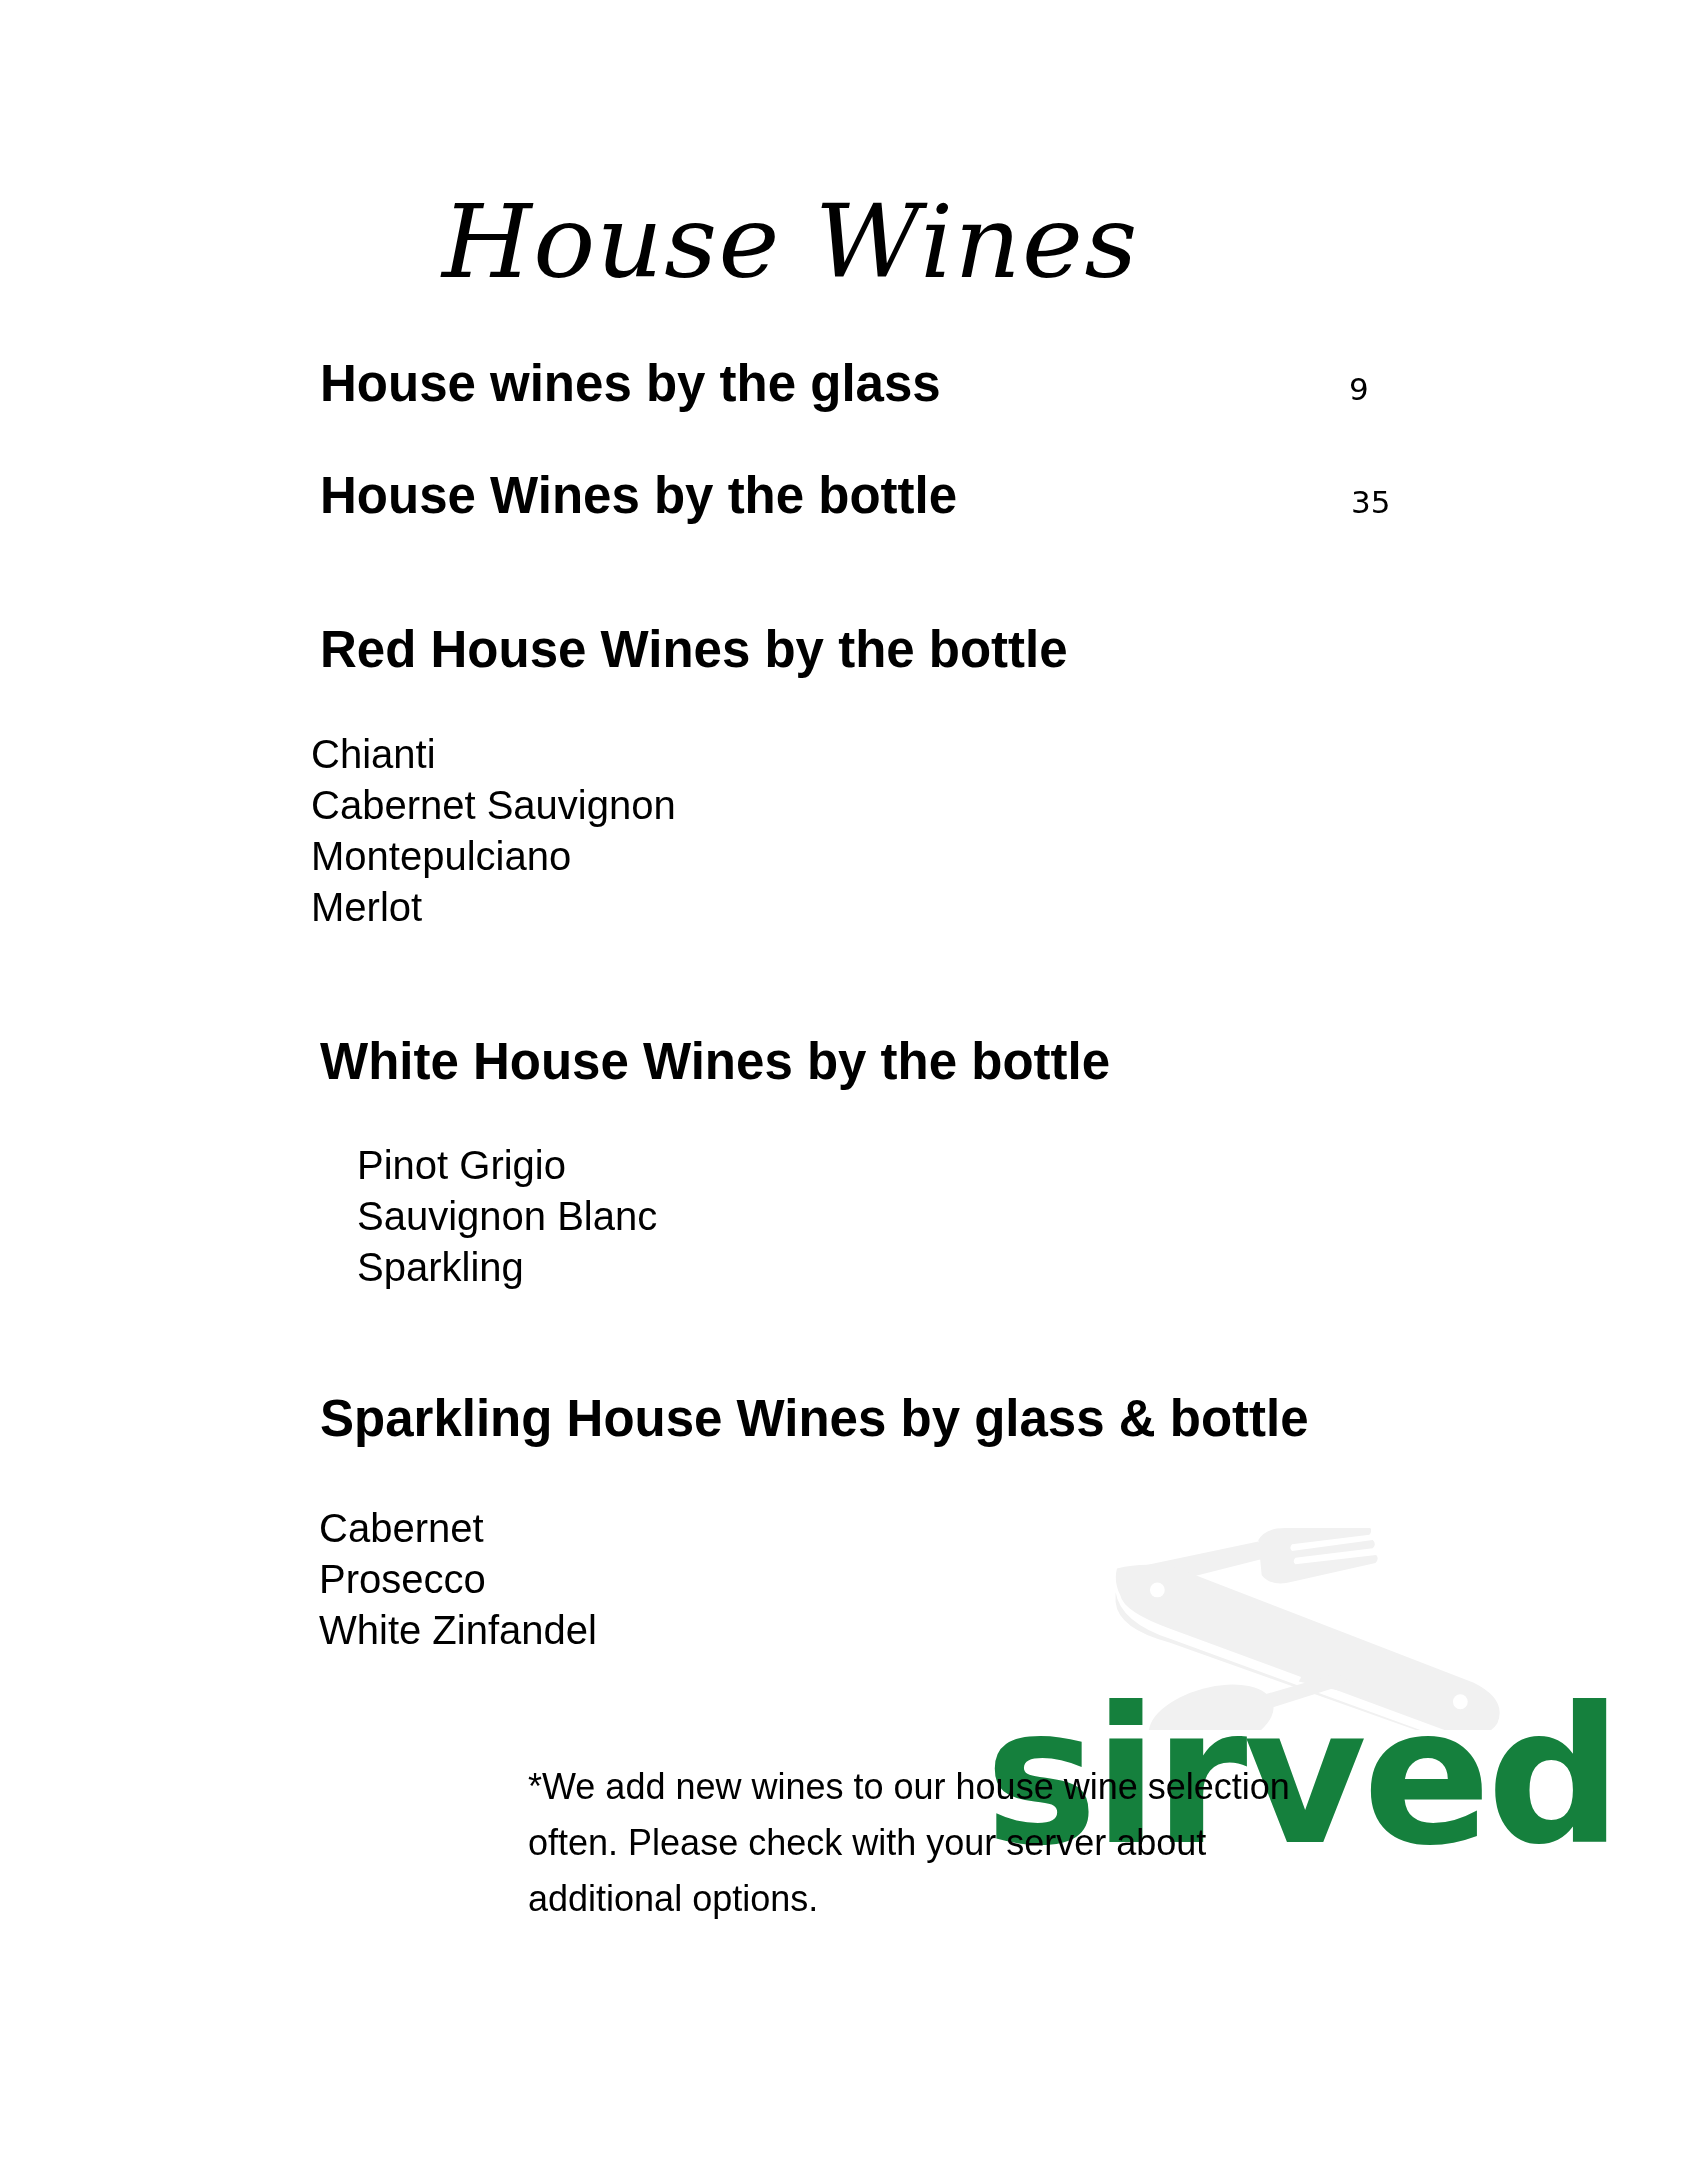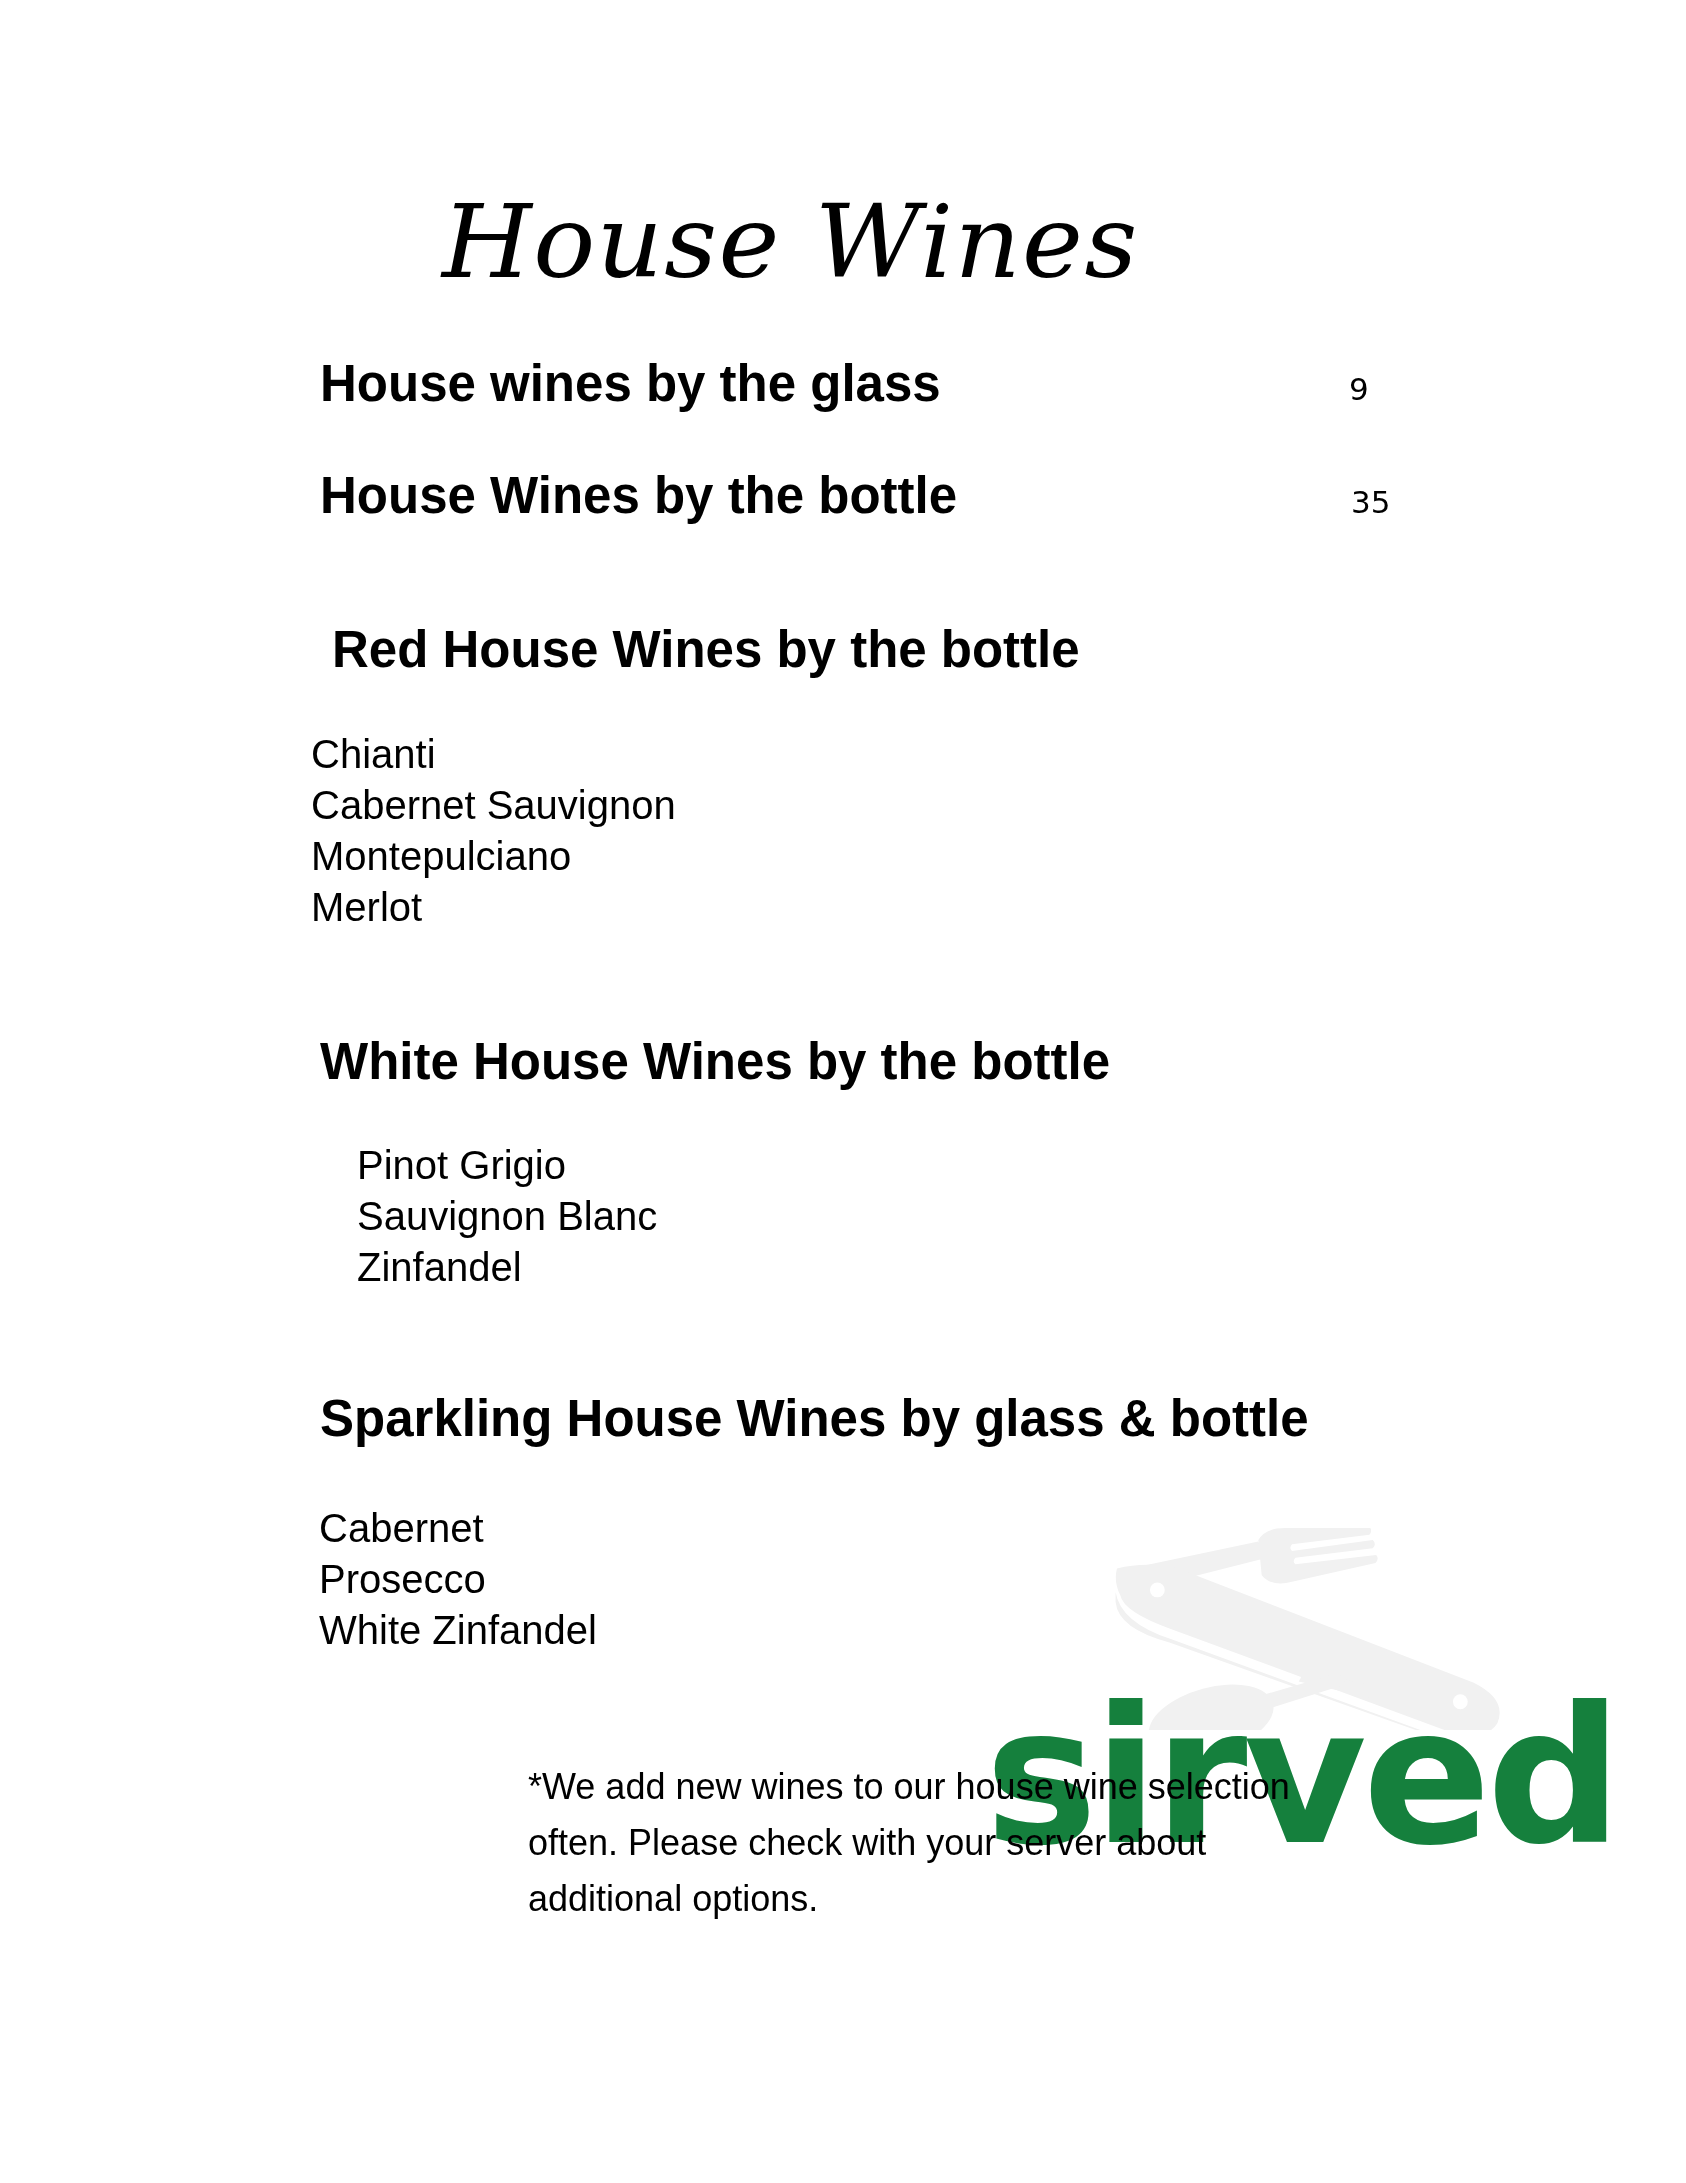--- a/index.html
+++ b/index.html
@@ -111,33 +111,33 @@
 <div class="abs watermark-text">sirved</div>
 
 <div class="abs script-title">House Wines</div>
 
 <div class="abs heading" style="top:358px;">House wines by the glass</div>
 <div class="abs price" style="left:1349px; top:374px;">9</div>
 
 <div class="abs heading" style="top:470px;">House Wines by the bottle</div>
 <div class="abs price" style="left:1351px; top:487px;">35</div>
 
-<div class="abs heading" style="top:624px;margin-left:12px;">Red House Wines by the bottle</div>
+<div class="abs heading" style="top:624px;">Red House Wines by the bottle</div>
 <ul class="abs item-list" style="left:311px; top:729px;">
   <li class="item">Chianti</li>
   <li class="item">Cabernet Sauvignon</li>
   <li class="item">Montepulciano</li>
   <li class="item">Merlot</li>
 </ul>
 
 <div class="abs heading" style="top:1036px;">White House Wines by the bottle</div>
 <ul class="abs item-list" style="left:331px; top:1140px;margin-left:26px;">
   <li class="item">Pinot Grigio</li>
   <li class="item">Sauvignon Blanc</li>
-  <li class="item">Zinfandel</li>
+  <li class="item">Sparkling</li>
 </ul>
 
 <div class="abs heading" style="top:1393px;">Sparkling House Wines by glass &amp; bottle</div>
 <ul class="abs item-list" style="left:319px; top:1503px;">
   <li class="item">Cabernet</li>
   <li class="item">Prosecco</li>
   <li class="item">White Zinfandel</li>
 </ul>
 
 <div class="abs note">

